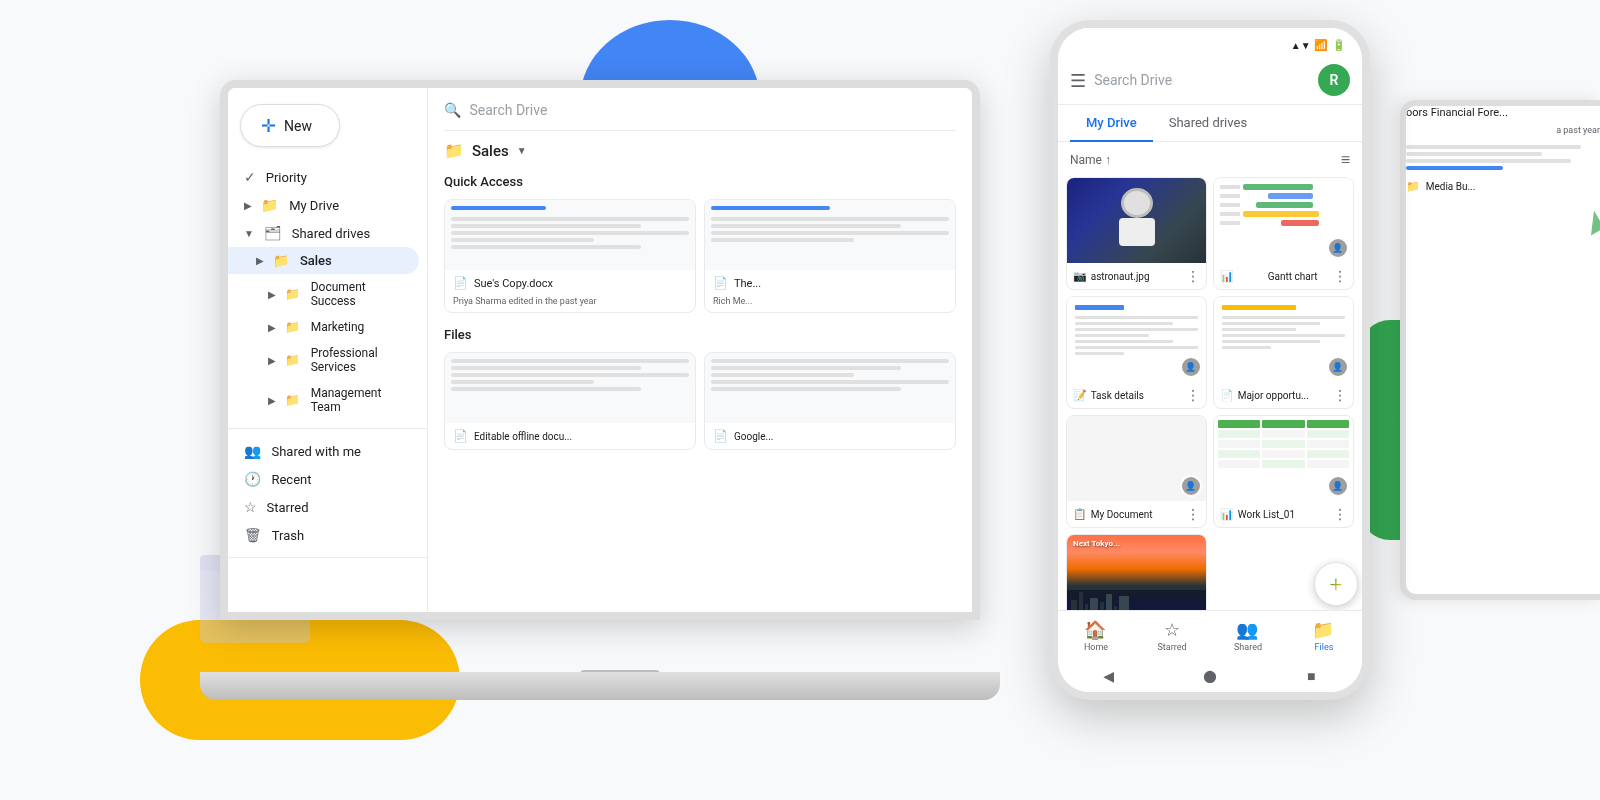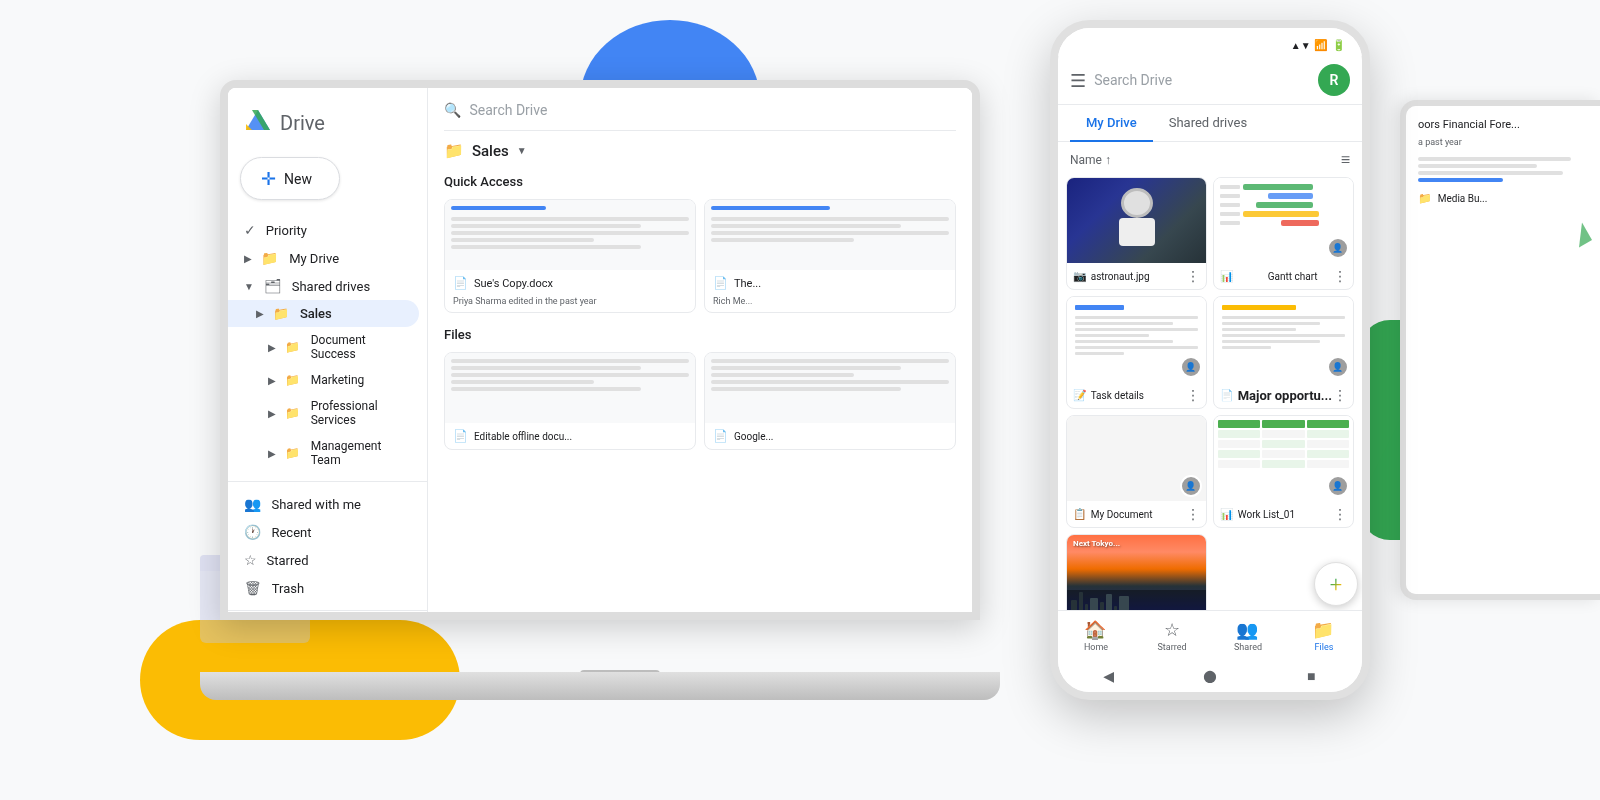--- a/index.html
+++ b/index.html
@@ -569,34 +569,20 @@
 <div class="bg-folder">
   <div class="bg-folder-tab"></div>
   <div class="bg-folder-body"></div>
 </div>
 
 <div class="laptop-container">
   <div class="laptop-screen">
     <div class="drive-desktop">
 
       <div class="drive-sidebar">
-        <div class="drive-logo">
-          <span style="font-size:22px;">
-            
-            <svg width="28" height="24" viewBox="0 0 28 24">
-              <polygon points="14,2 2,22 26,22" fill="#4285f4" opacity="0.9"></polygon>
-              <polygon points="14,2 26,22 20,22 8,2" fill="#34a853" opacity="0.85"></polygon>
-              <polygon points="2,22 14,22 8,22 2,16" fill="#fbbc04" opacity="0.9"></polygon>
-              <polygon points="8,2 20,2 26,22 2,22" fill="none"></polygon>
-
-              <polygon points="14,3 27,22 1,22" fill="none" stroke="none"></polygon>
-            </svg>
-          </span>
-          <span class="drive-logo-text">Drive</span>
-        </div>
 
         <div class="new-btn">
           <span style="font-size:18px;color:#1a73e8;">✛</span>
           <span>New</span>
         </div>
 
         <div class="sidebar-item">
           <span style="font-size:14px;color:#5f6368;">✓</span>
           <span>Priority</span>
         </div>
@@ -877,21 +863,21 @@
               <div class="mini-line w60"></div>
               <div class="mini-line w100"></div>
               <div class="mini-line w80"></div>
               <div class="mini-line w40"></div>
             </div>
             <div class="user-bubble">👤</div>
           </div>
           <div class="phone-file-info">
             <div class="phone-file-name-row">
               <span style="color:#ea4335;font-size:11px;">📄</span>
-              <span style="font-size:13px;font-weight:bold;">Major opportu...</span>
+              <span style="font-size:10px;">Major opportu...</span>
             </div>
             <span class="more-icon">⋮</span>
           </div>
         </div>
 
         <div class="phone-file-card">
           <div class="phone-file-thumb">
             <div style="height:100%;background:#f5f5f5;display:flex;flex-direction:column;justify-content:center;align-items:center;gap:4px;padding:6px;">
               <div style="width:80%;height:8px;background:#fbbc04;border-radius:2px;margin-bottom:4px;"></div>
               <div style="width:90%;height:4px;background:#e0e0e0;border-radius:1px;"></div>
@@ -1005,23 +991,23 @@
       </div>
       <div class="android-btn">
         <span>■</span>
       </div>
     </div>
 
   </div>
 </div>
 
 <div style="position:absolute;right:0;top:100px;width:200px;height:500px;background:#f0f0f0;border-radius:16px 0 0 16px;border:6px solid #ddd;border-right:none;overflow:hidden;z-index:1;box-shadow: -4px 0 16px rgba(0,0,0,0.1);">
-  <div style="padding:12px;height:100%;background:#fff;">
+  <div style="padding:0;height:100%;background:#fff;">
     <div style="font-size:11px;color:#202124;margin-bottom:6px;">oors Financial Fore...</div>
-    <div style="font-size:9px;color:#5f6368;margin-bottom:10px;">a past year</div>
+    <div style="font-size:9px;color:#5f6368;margin-bottom:10px;text-align:right;">a past year</div>
     <div style="display:flex;flex-direction:column;gap:3px;margin-bottom:10px;">
       <div style="height:4px;background:#e0e0e0;border-radius:2px;width:90%;"></div>
       <div style="height:4px;background:#e0e0e0;border-radius:2px;width:70%;"></div>
       <div style="height:4px;background:#e0e0e0;border-radius:2px;width:85%;"></div>
       <div style="height:4px;background:#4285f4;border-radius:2px;width:50%;"></div>
     </div>
     <div style="display:flex;align-items:center;gap:6px;margin-bottom:8px;">
       <span style="font-size:11px;color:#fbbc04;">📁</span>
       <span style="font-size:10px;color:#202124;">Media Bu...</span>
     </div>

